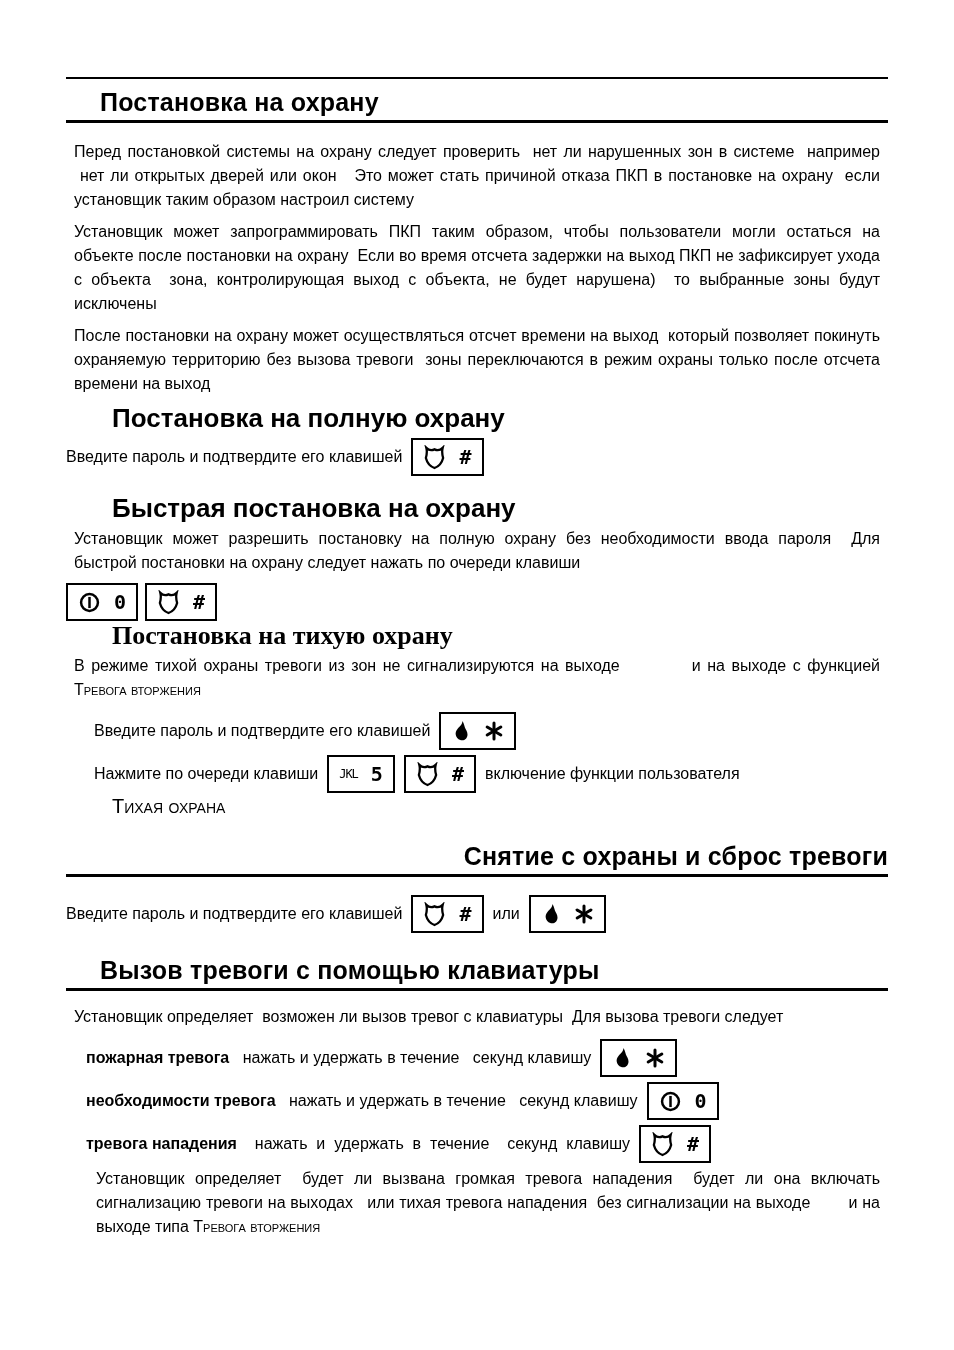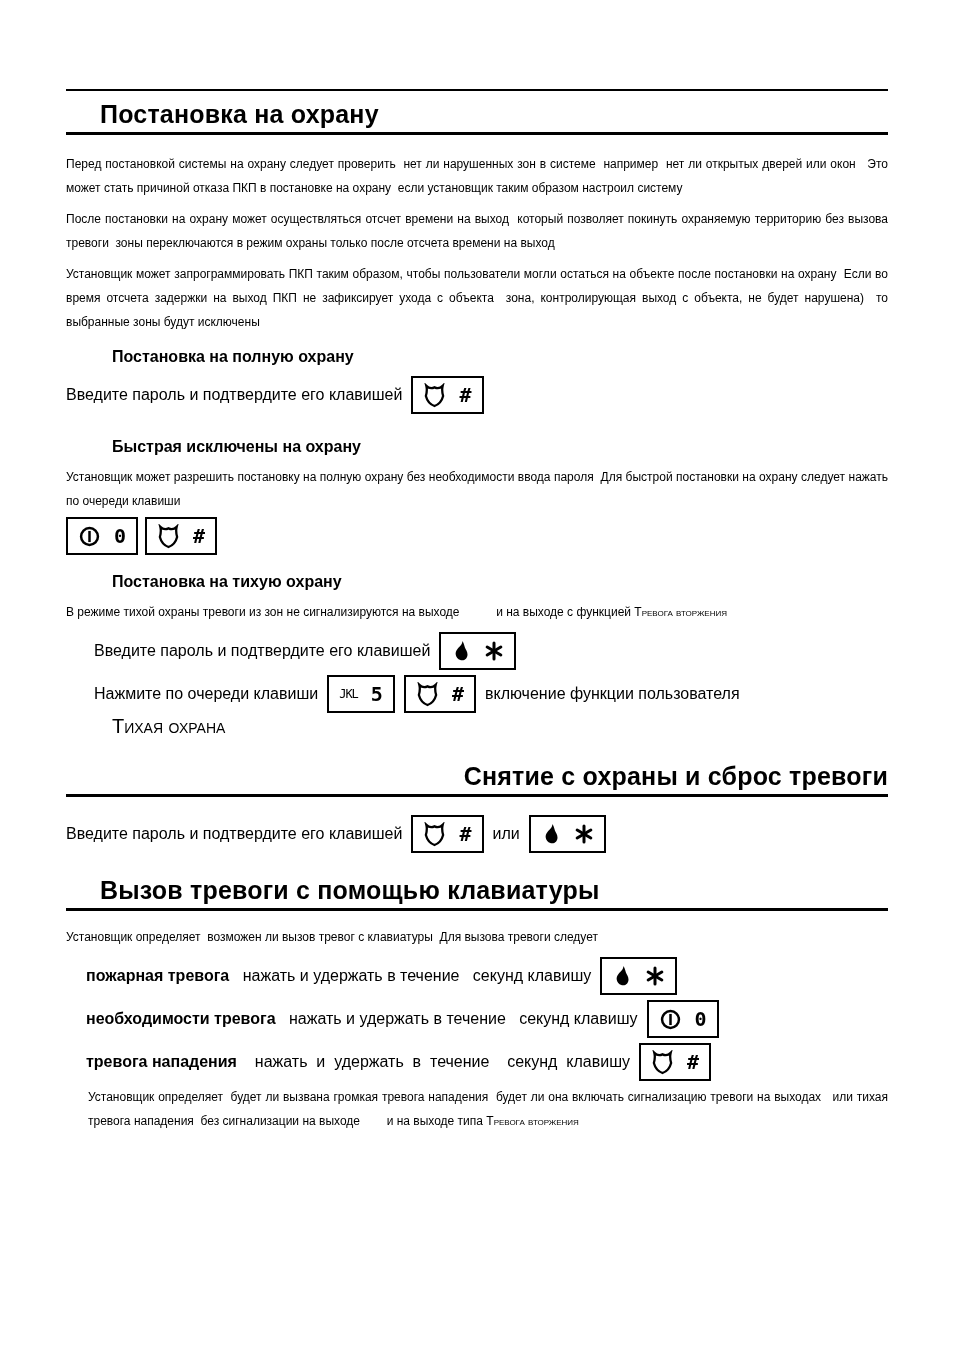--- a/index.html
+++ b/index.html
@@ -4,41 +4,41 @@
 <style>
   html,body{margin:0;padding:0;background:#e8e8e8;}
   .page{
     position:relative;
     width:954px;height:1350px;
     margin:0 auto;
     background:#ffffff;
     color:#000;
     font-family:"Liberation Sans", sans-serif;
     box-sizing:border-box;
-    padding:12px 66px;
+    padding:0 66px;
     overflow:hidden;
   }
   .rule-thin{border:0;border-top:2px solid #000;margin:77px 0 0 0;}
   .rule-thick{border:0;border-top:3px solid #000;margin:4px 0 0 0;}
   h1{
     font-size:25px;font-weight:bold;line-height:28px;
     margin:9px 0 0 0;padding-left:34px;letter-spacing:0.2px;
   }
   h2{
-    font-size:16px;font-weight:bold;line-height:23px;
+    font-size:26px;font-weight:bold;line-height:23px;
     margin:0;padding-left:46px;
   }
   .p{
-    font-size:12px;line-height:24px;text-align:justify;margin:0;
+    font-size:16px;line-height:24px;text-align:justify;margin:8px;
   }
   .mt-p1{margin-top:17px;}
   .mt-p{margin-top:7px;}
   .mt-h2a{margin-top:11px;}
   .mt-h2b{margin-top:19px;}
-  .mt-h2c{margin-top:15px;}
+  .mt-h2c{margin-top:3px;font-family:Liberation Serif, serif;}
   .mt-h1{margin-top:25px;text-align:right;}
   .keyline{
     display:flex;align-items:center;gap:9px;
     font-size:16px;min-height:42px;margin-top:6px;
   }
   .keyline.tight{margin-top:1px;}
   .indent1{padding-left:28px;}
   .indent2{padding-left:46px;}
   .indent3{padding-left:22px;}
   .keysrow{display:flex;gap:7px;margin-top:4px;}
@@ -66,38 +66,38 @@
 <body>
 
 <div class="page">
 
   <hr class="rule-thin">
 
   <h1>Постановка на охрану</h1>
   <hr class="rule-thick">
 
   <p class="p mt-p1">Перед постановкой системы на охрану следует проверить &nbsp;нет ли нарушенных зон в&nbsp;системе &nbsp;например &nbsp;нет ли открытых дверей или окон &nbsp; Это может стать причиной отказа ПКП в постановке на охрану &nbsp;если установщик таким образом настроил систему</p>
+  <p class="p mt-p">Установщик может запрограммировать ПКП таким образом, чтобы пользователи могли остаться на объекте после постановки на охрану &nbsp;Если во время отсчета задержки на выход ПКП не зафиксирует ухода с объекта &nbsp;зона, контролирующая выход с объекта, не будет нарушена) &nbsp;то выбранные зоны будут исключены</p>
   <p class="p mt-p">После постановки на охрану может осуществляться отсчет времени на выход &nbsp;который позволяет покинуть охраняемую территорию без вызова тревоги &nbsp;зоны переключаются в&nbsp;режим охраны только после отсчета времени на выход</p>
-  <p class="p mt-p">Установщик может запрограммировать ПКП таким образом, чтобы пользователи могли остаться на объекте после постановки на охрану &nbsp;Если во время отсчета задержки на выход ПКП не зафиксирует ухода с объекта &nbsp;зона, контролирующая выход с объекта, не будет нарушена) &nbsp;то выбранные зоны будут исключены</p>
 
   <h2 class="mt-h2a">Постановка на полную охрану</h2>
 
   <div class="keyline">
     <span>Введите пароль и подтвердите его клавишей</span>
     <span class="key">
       <span class="kicon">
         <svg width="23" height="25" viewBox="0 0 24 26">
             <path d="M3.5 3 C6 5.5 9 6 12 4.5 C15 6 18 5.5 20.5 3 C19.5 7 20 10 21 13.5 C19.5 19.5 16 22.5 12 24 C8 22.5 4.5 19.5 3 13.5 C4 10 4.5 7 3.5 3 Z" fill="none" stroke="#000" stroke-width="2.4"></path>
           </svg>
       </span>
       <span class="klabel">#</span>
     </span>
   </div>
 
-  <h2 class="mt-h2b">Быстрая исключены на охрану</h2>
+  <h2 class="mt-h2b">Быстрая постановка на охрану</h2>
   <p class="p mt-p">Установщик может разрешить постановку на полную охрану без необходимости ввода пароля &nbsp;Для быстрой постановки на охрану следует нажать по очереди клавиши</p>
 
   <div class="keysrow">
     <span class="key">
       <span class="kicon">
         <svg width="23" height="23" viewBox="0 0 24 24">
             <circle cx="12" cy="12" r="8.8" fill="none" stroke="#000" stroke-width="2.6"></circle>
             <line x1="12" y1="6.2" x2="12" y2="17.8" stroke="#000" stroke-width="2.6"></line>
           </svg>
       </span>

